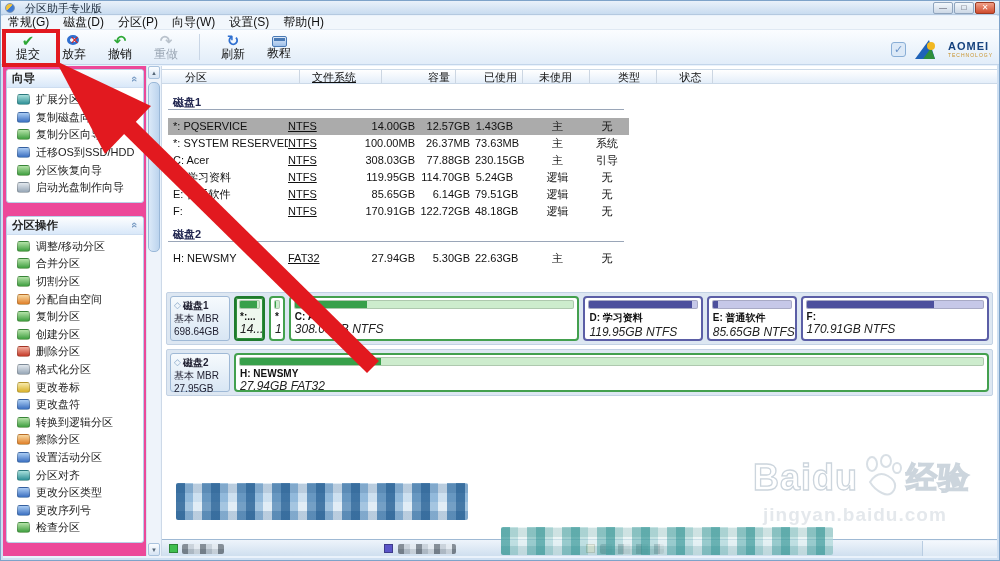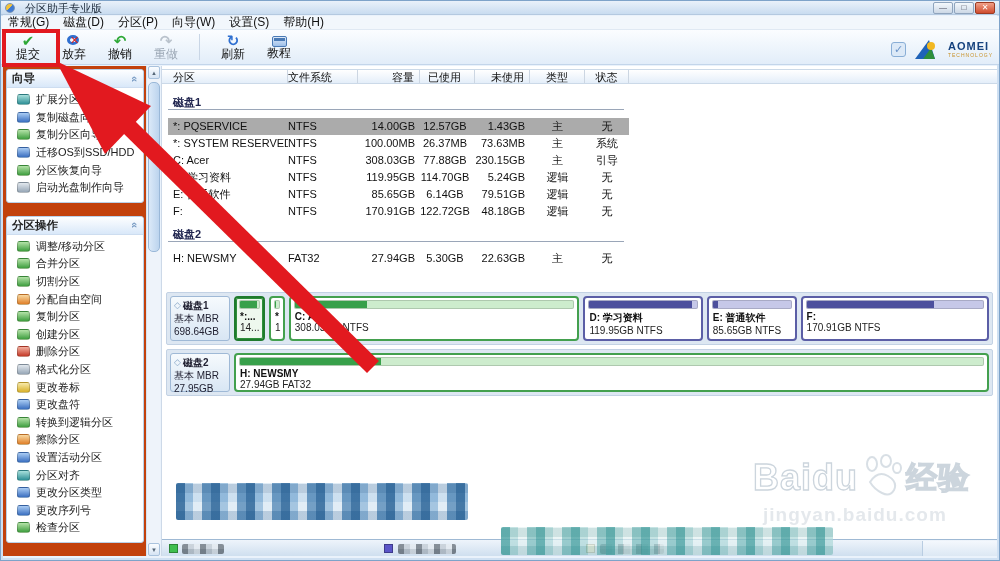--- a/index.html
+++ b/index.html
@@ -36,21 +36,21 @@
   .ico-tut{width:15px;height:11px;border:1px solid #4a7ab5;border-radius:2px;background:linear-gradient(#dfeafa,#9fc0e8);
            position:relative;margin-top:2px;}
   .ico-tut:after{content:"";position:absolute;left:1px;top:1px;right:1px;height:3px;background:#4a7ab5;}
   .tsep{width:1px;height:26px;background:#c9d6e6;margin:0 10px;}
   .brandbox{position:absolute;right:6px;top:8px;display:flex;align-items:center;gap:8px;}
   .chk{width:15px;height:15px;border:1px solid #89aed6;border-radius:3px;background:#dce9f7;color:#6a93c8;
        font-size:11px;line-height:13px;text-align:center;font-weight:bold;}
   .brandtxt .bn{font-size:11px;font-weight:bold;color:#16427e;letter-spacing:1px;line-height:11px;}
   .brandtxt .bs{font-size:5px;color:#c8922a;letter-spacing:1px;line-height:6px;}
   
-  .sidebar{position:absolute;left:2px;top:65px;width:143px;bottom:4px;background:#c2410c;overflow:hidden;padding:3px 2px 0 3px;}
+  .sidebar{position:absolute;left:2px;top:65px;width:143px;bottom:4px;background:#ec4899;overflow:hidden;padding:3px 2px 0 3px;}
   .panel{border:1px solid #b9d0e8;border-radius:3px;background:#fff;margin-bottom:13px;overflow:hidden;}
   .phead{height:18px;background:linear-gradient(#fdfeff,#d9e8f9);border-bottom:1px solid #cdddf0;
          display:flex;align-items:center;justify-content:space-between;padding:0 5px;}
   .phead b{font-size:11.5px;color:#222;}
   .chev{color:#7a9cc4;font-size:11px;transform:rotate(90deg);font-weight:bold;}
   .pitems{padding:3px 0 5px 0;}
   .sitem{height:17.6px;display:flex;align-items:center;gap:6px;padding-left:10px;font-size:11px;color:#222;white-space:nowrap;}
   .ic{width:13px;height:11px;border-radius:3px;flex:none;border:1px solid rgba(0,0,0,.18);}
   .ig{background:linear-gradient(#b4e3a8,#3f9e3f);} .ib{background:linear-gradient(#aaccf4,#3a6fc0);}
   .it{background:linear-gradient(#a8e0dc,#2e8f96);} .io{background:linear-gradient(#f8d8a0,#e07f28);}
@@ -60,23 +60,23 @@
   .sscroll{position:absolute;left:145px;top:65px;width:14px;bottom:4px;background:#eef3fa;border-left:1px solid #d5e2f0;}
   .sarrow{position:absolute;left:1px;width:12px;height:13px;background:linear-gradient(#fbfdff,#d6e4f4);
           border:1px solid #a9c2dd;border-radius:2px;font-size:6px;color:#567;line-height:12px;text-align:center;}
   .sthumb{position:absolute;left:1px;top:16px;width:12px;height:170px;background:linear-gradient(90deg,#dbe9f8,#bcd4ee);
           border:1px solid #9ab8d8;border-radius:5px;}
   .vdiv{position:absolute;left:160px;top:65px;bottom:4px;width:1px;background:#cdd9e8;}
   
   .main{position:absolute;left:161px;top:65px;right:2px;bottom:4px;background:#fff;overflow:hidden;}
   .thead{position:absolute;left:0;right:0;top:3px;height:15px;display:flex;background:linear-gradient(#ffffff,#e4eef9);
          border-top:1px solid #cbd9e8;border-bottom:1px solid #cbd9e8;padding-left:6px;}
-  .hc{font-size:11px;color:#111;line-height:14px;border-right:1px solid #ccd6e2;}
-  .c1{width:120px;padding-left:5px;} .c2{width:70px;} .c3{width:62px;text-align:right;padding-right:5px;}
-  .c4{width:55px;text-align:center;padding-right:5px;} .c5{width:55px;text-align:right;padding-right:5px;}
+  .hc{font-size:11px;color:#111;line-height:14px;border-right:1px solid #ccd6e2;margin-left:12px;}
+  .c1{width:120px;padding-left:5px;} .c2{width:70px;text-decoration:underline;} .c3{width:62px;text-align:right;padding-right:5px;}
+  .c4{width:55px;text-align:right;padding-right:5px;} .c5{width:55px;text-align:right;padding-right:17px;}
   .c6{width:55px;text-align:center;} .c7{width:44px;text-align:center;}
   .cf{flex:1;border-right:none;}
   .tgroup{position:absolute;left:6px;width:456px;height:15px;font-size:11px;font-weight:bold;color:#20254f;
           border-bottom:1px solid #9aa6b8;padding-left:5px;}
   .trows{position:absolute;left:6px;top:52px;}
   .trows2{position:absolute;left:6px;top:184px;}
   .trow{display:flex;height:17px;width:461px;}
   .trow div{font-size:11px;color:#111;line-height:16px;white-space:nowrap;overflow:hidden;}
   .trow.sel{background:#ababab;}
   
@@ -88,21 +88,21 @@
   .ddia{color:#8aa8c8;font-size:9px;}
   .blocks{flex:1;display:flex;gap:4px;}
   .blk{border:2px solid #43a04e;border-radius:4px;background:#fff;overflow:hidden;position:relative;}
   .blk.log{border-color:#5b5ea6;}
   .blk.sel{border-color:#1f7a2d;box-shadow:inset 0 0 0 1px #2e8f3a;background:#eef8ee;}
   .strip{height:9px;margin:2px 3px 1px 3px;background:#cdeccd;border:1px solid rgba(0,0,0,.15);border-radius:2px;overflow:hidden;}
   .blk.log .strip{background:#c6c8e8;}
   .sfill{height:100%;background:#38a04a;}
   .blk.log .sfill{background:#4c4f9d;}
   .bl1{font-size:10px;font-weight:bold;color:#111;padding:1px 4px 0 4px;white-space:nowrap;overflow:hidden;}
-  .bl2{font-size:10px;color:#222;padding:0 4px;white-space:nowrap;overflow:hidden;}
+  .bl2{font-size:12px;color:#222;padding:0 4px;white-space:nowrap;overflow:hidden;font-style:italic;}
   
   .statusbar{position:absolute;left:161px;right:2px;bottom:4px;height:17px;background:linear-gradient(#eef4fb,#cfdfef);
              border-top:1px solid #9fb9d4;}
   .lsq{position:absolute;top:4px;width:9px;height:9px;border:1px solid rgba(0,0,0,.3);}
   .grip{position:absolute;right:0;top:1px;bottom:0;width:75px;background:linear-gradient(#f4f8fd,#dce8f4);border-left:1px solid #b9cde2;}
   
   .mz{position:absolute;border-radius:2px;z-index:30;}
   .mzblue{background:
     repeating-linear-gradient(90deg,rgba(36,96,150,.85) 0 9px,rgba(90,150,200,.55) 9px 17px,rgba(195,218,236,.5) 17px 26px,rgba(56,118,172,.7) 26px 35px),
     repeating-linear-gradient(0deg,rgba(25,70,120,.35) 0 9px,rgba(255,255,255,.3) 9px 18px,rgba(120,170,215,.3) 18px 27px);}

